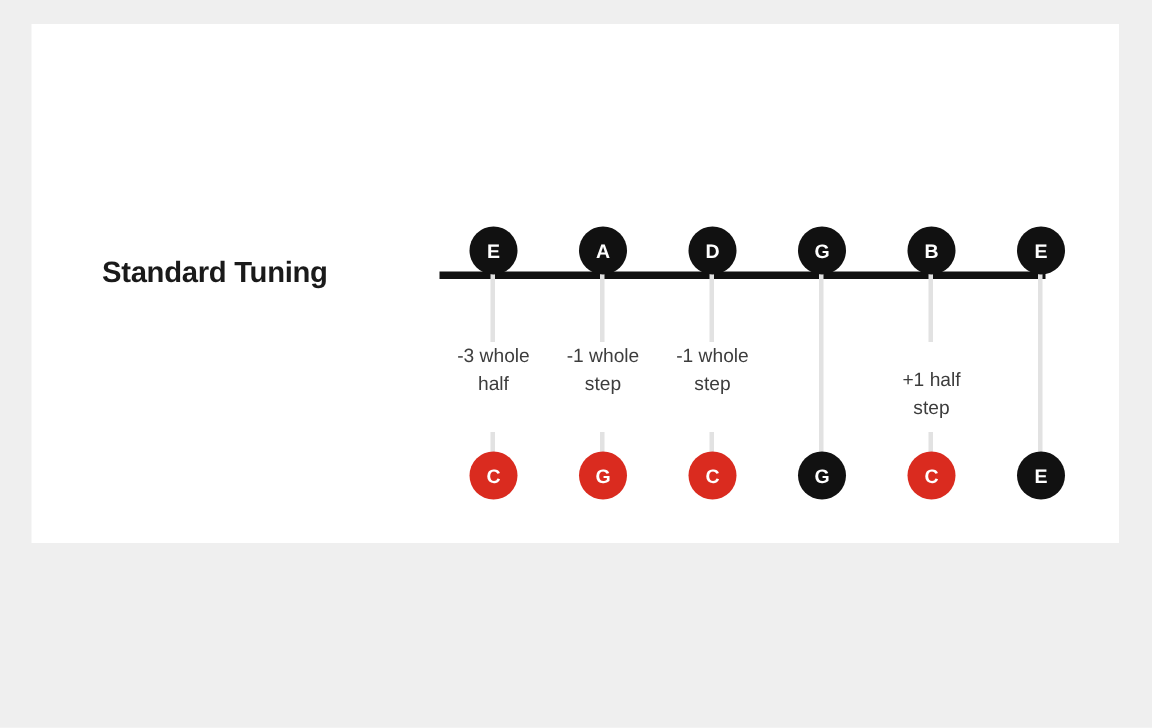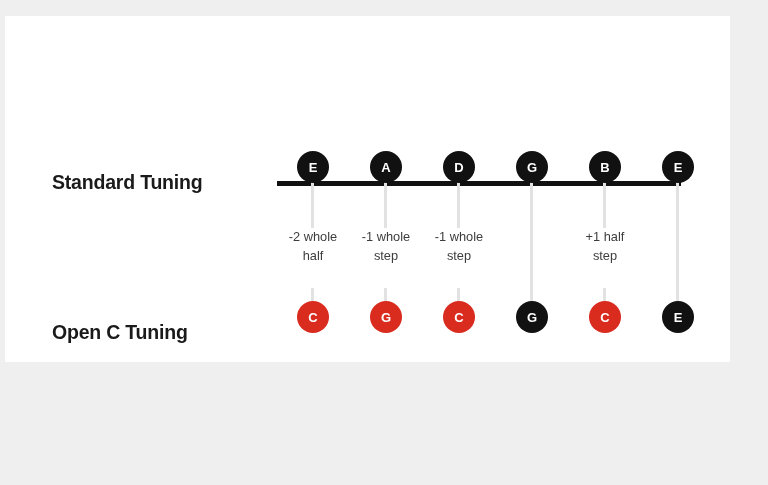--- a/index.html
+++ b/index.html
@@ -17,21 +17,21 @@
   .page-frame {
     position: absolute;
     left: 0; top: 0;
     width: 768px;
     height: 485px;
     background: #efefef;
   }
 
   .card {
     position: absolute;
-    left: 5px;
+    left: 21px;
     top: 16px;
     width: 725px;
     height: 346px;
     background: #ffffff;
   }
 
   
   .row-label {
     position: absolute;
     font-weight: bold;
@@ -114,33 +114,32 @@
   .interval .l2 { display: block; }
 </style>
 </head>
 <body>
 
 <div class="page-frame">
   <div class="card">
 
     <div class="row-label standard">Standard Tuning</div>
 
-    <div class="row-label openc">Open C Tuning</div>
 
     <div class="diagram">
 
       <div class="nut-bar"></div>
     <div class="col broken" style="left: 306px;">
           <div class="seg top"></div>
           <div class="seg bottom"></div>
         </div>
         <div class="note row-top dark" style="left: 292px;">E</div>
         <div class="note row-bottom red" style="left: 292px;">C</div>
         <div class="interval" style="left: 256px;">
-          <span class="l1">-2 whole</span>
+          <span class="l1">-3 whole</span>
           <span class="l2">half</span>
         </div>
         <div class="col broken" style="left: 379px;">
           <div class="seg top"></div>
           <div class="seg bottom"></div>
         </div>
         <div class="note row-top dark" style="left: 365px;">A</div>
         <div class="note row-bottom red" style="left: 365px;">G</div>
         <div class="interval" style="left: 329px;">
           <span class="l1">-1 whole</span>
@@ -160,21 +159,21 @@
           <div class="seg full"></div>
         </div>
         <div class="note row-top dark" style="left: 511px;">G</div>
         <div class="note row-bottom dark" style="left: 511px;">G</div>
         <div class="col broken" style="left: 598px;">
           <div class="seg top"></div>
           <div class="seg bottom"></div>
         </div>
         <div class="note row-top dark" style="left: 584px;">B</div>
         <div class="note row-bottom red" style="left: 584px;">C</div>
-        <div class="interval" style="left: 548px;">
+        <div class="interval" style="left: 548px; margin-top: 16px;">
           <span class="l1">+1 half</span>
           <span class="l2">step</span>
         </div>
         <div class="col solid" style="left: 671px;">
           <div class="seg full"></div>
         </div>
         <div class="note row-top dark" style="left: 657px;">E</div>
         <div class="note row-bottom dark" style="left: 657px;">E</div>
       </div>
 

